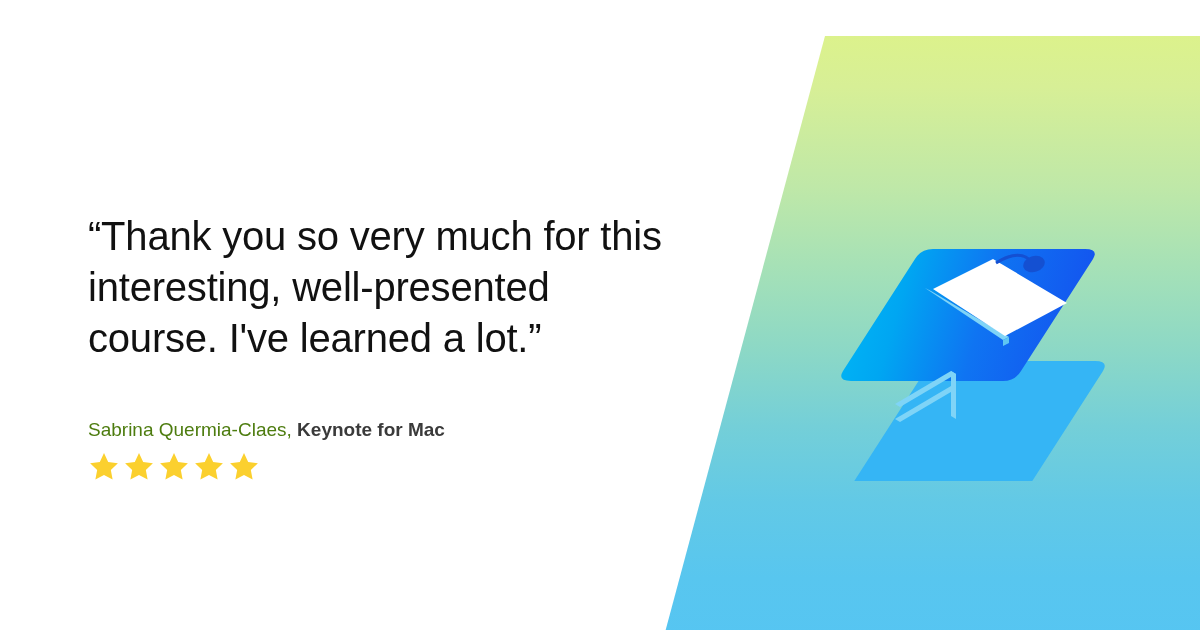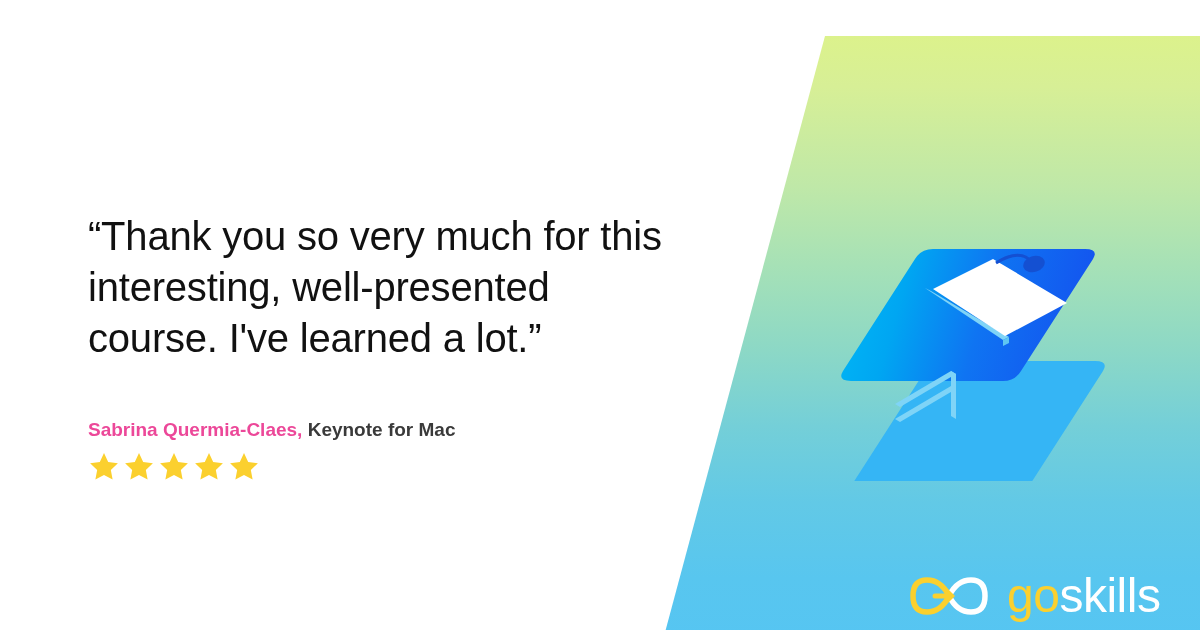--- a/index.html
+++ b/index.html
@@ -61,22 +61,22 @@
   .attribution {
     position: absolute;
     left: 88px;
     top: 382px;
     font-size: 19px;
     line-height: 24px;
     color: #1a1a1a;
     white-space: nowrap;
   }
   .attribution .author {
-    font-weight: 700;
-    color: #ec4899;
+    font-weight: 400;
+    color: #4d7c0f;
   }
   .attribution .course {
     font-weight: 700;
     color: #3a3a3a;
   }
 
   
   .stars {
     position: absolute;
     left: 87px;
@@ -193,26 +193,14 @@
         <path fill="#ffffff" d="M133 78 l60 -30 74 44 -62 33 z"></path>
       </g>
 
       <g>
         <path fill="none" stroke="#1450d2" stroke-width="3" d="M196 52 q22 -14 34 -3"></path>
         <ellipse cx="234" cy="53" rx="11" ry="8" fill="#1450d2" transform="rotate(-18 234 53)"></ellipse>
       </g>
     </svg>
   </div>
 
-  <div class="logo">
-    <svg class="logo-mark" viewBox="0 0 86 52">
-
-      <path fill="none" stroke="#fbd02e" stroke-width="5.5" stroke-linecap="round" d="M44 26 q-8 -16 -22 -16 q-14 0 -14 16 q0 16 14 16 q14 0 22 -16 z"></path>
-
-      <path fill="none" stroke="#ffffff" stroke-width="5.5" stroke-linecap="round" d="M44 26 q8 -16 22 -16 q14 0 14 16 q0 16 -14 16 q-14 0 -22 -16 z"></path>
-
-      <path fill="none" stroke="#fbd02e" stroke-width="5" stroke-linecap="round" d="M30 26 l16 0"></path>
-      <path fill="#fbd02e" d="M40 16 l10 10 -10 10 z"></path>
-    </svg>
-    <div class="logo-word"><span class="logo-go">go</span><span class="logo-skills">skills</span></div>
-  </div>
 
 </div>
 
 </body></html>

